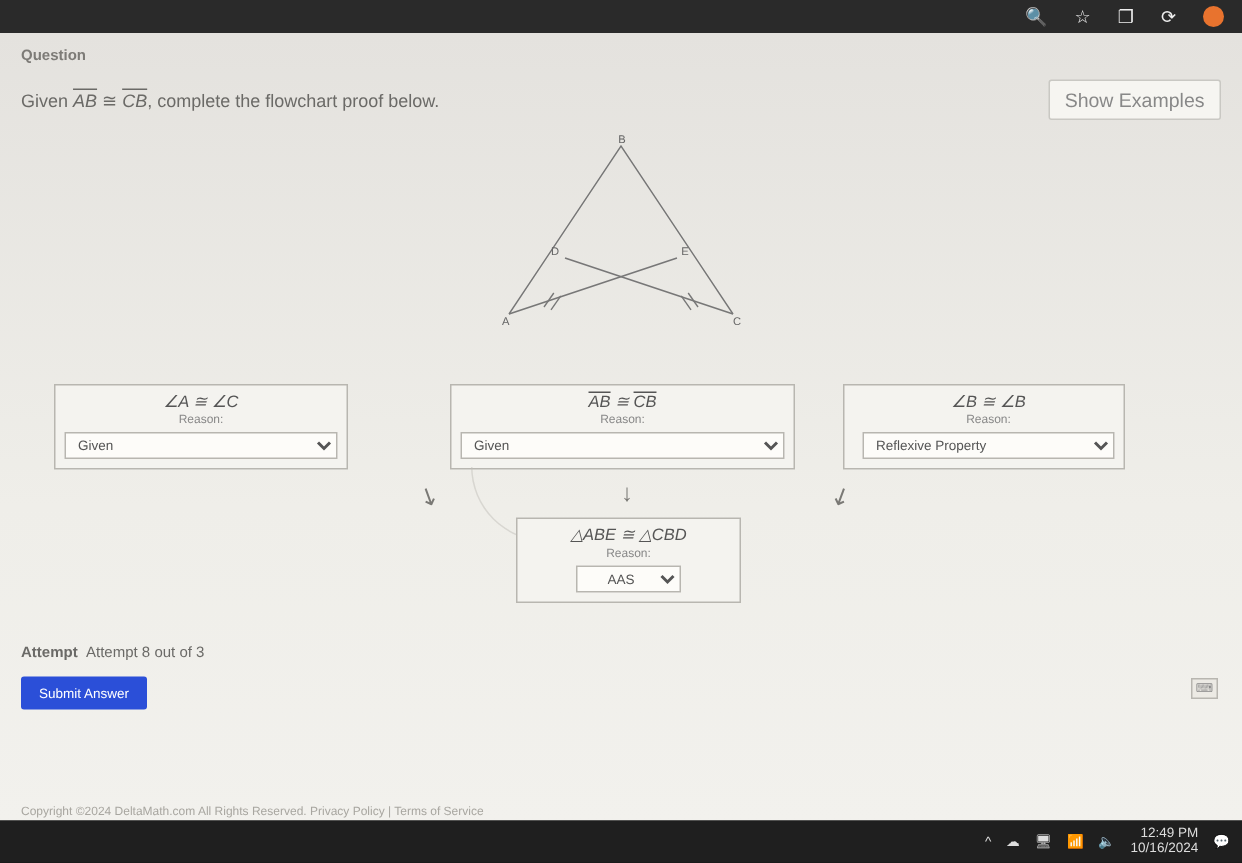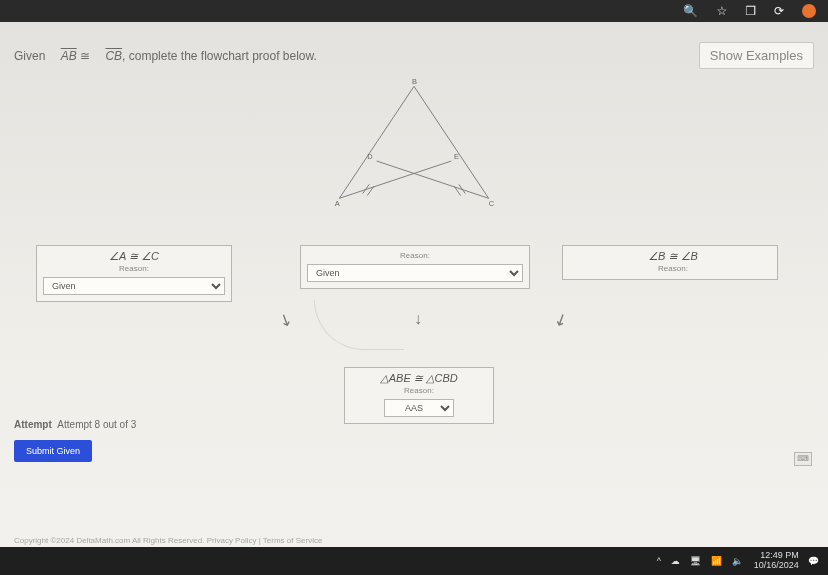--- a/index.html
+++ b/index.html
@@ -31,21 +31,21 @@
   width: 100%;
   height: 525px;
   background: linear-gradient(180deg, #e4e2de 0%, #efeee9 60%, #f2f1ed 100%);
   color: #6b6a67;
   padding: 10px 14px 4px 14px;
   overflow: hidden;
 }
 .q-label { font-size: 10px; color: #7d7b77; font-weight: 600; }
 .given-row { display: flex; justify-content: space-between; align-items: center; margin-top: 10px; }
 .given-text { font-size: 12px; color: #6b6a67; }
-.overline { text-decoration: overline; font-style: italic; margin-left: 12px; }
+.overline { text-decoration: overline; font-style: italic; }
 .examples-btn {
   border: 1px solid #c9c8c3;
   background: #f6f5f1;
   font-size: 13px;
   padding: 5px 10px;
   color: #888;
   border-radius: 2px;
 }
 .figure { display: flex; justify-content: center; margin-top: 8px; }
 .figure svg { width: 190px; height: 140px; }
@@ -64,22 +64,22 @@
   margin-top: 4px;
   border: 1px solid #b8b6b0;
   background: #fdfcf9;
   font-size: 9px;
   color: #555;
   padding: 2px 4px;
   height: 18px;
 }
 .box1 { left: 22px; top: 0; width: 196px; }
 .box2 { left: 286px; top: 0; width: 230px; }
-.box3 { left: 548px; top: 0; width: 216px; padding-left: 12px; }
-.box4 { left: 330px; top: 122px; width: 150px; }
+.box3 { left: 548px; top: 0; width: 188px; padding-left: 12px; }
+.box4 { left: 330px; top: 89px; width: 150px; }
 .box4 .reason-select { width: 70px; margin-left: 0; padding-left: 16px; }
 .arrow { position: absolute; font-size: 16px; color: #7a7975; }
 .ar1 { left: 265px; top: 65px; transform: rotate(25deg); }
 .ar2 { left: 400px; top: 65px; }
 .ar3 { left: 540px; top: 65px; transform: rotate(-25deg); }
 .curve-arrow {
   position: absolute;
   left: 300px; top: 55px;
   width: 90px; height: 50px;
   border: 1px solid #c2c0ba;
@@ -133,20 +133,21 @@
 <div class="browser-chrome">
   <span class="bicon">🔍</span>
   <span class="bicon">☆</span>
   <span class="bicon">❐</span>
   <span class="bicon">⟳</span>
   <span class="avatar"></span>
 </div>
 
 <div class="page">
 
+  <div class="q-label">Question</div>
 
   <div class="given-row">
     <div class="given-text">
       <span>Given </span><span class="overline">AB</span><span> ≅ </span><span class="overline">CB</span><span>, complete the flowchart proof below.</span>
     </div>
     <button class="examples-btn">Show Examples</button>
   </div>
 
   <div class="figure">
     <svg viewBox="0 0 200 150">
@@ -176,50 +177,54 @@
 
     <div class="box box1">
       <div class="stmt">∠A ≅ ∠C</div>
       <div class="rlabel">Reason:</div>
       <select class="reason-select">
         <option>Given</option>
       </select>
     </div>
 
     <div class="box box2">
+      <div class="stmt"><span class="overline">AB</span> ≅ <span class="overline">CB</span></div>
       <div class="rlabel">Reason:</div>
       <select class="reason-select">
         <option>Given</option>
       </select>
     </div>
 
     <div class="box box3">
       <div class="stmt">∠B ≅ ∠B</div>
       <div class="rlabel">Reason:</div>
+      <select class="reason-select">
+        <option>Reflexive Property</option>
+      </select>
     </div>
 
     <div class="curve-arrow"></div>
     <div class="arrow ar1">↘</div>
     <div class="arrow ar2">↓</div>
     <div class="arrow ar3">↙</div>
 
     <div class="box box4">
       <div class="stmt">△ABE ≅ △CBD</div>
       <div class="rlabel">Reason:</div>
       <select class="reason-select">
         <option>AAS</option>
       </select>
     </div>
 
   </div>
 
   <div class="answer-row">
     <b>Attempt</b>&nbsp;&nbsp;<span>Attempt 8 out of 3</span>
   </div>
-  <button class="submit-btn">Submit Given</button>
+  <button class="submit-btn">Submit Answer</button>
 
   <div class="calc-badge">⌨</div>
 
   <div class="footer-links">Copyright ©2024 DeltaMath.com All Rights Reserved.   Privacy Policy | Terms of Service</div>
 </div>
 
 <div class="taskbar">
   <div class="tray">
     <span>^</span>
     <span>☁</span>

